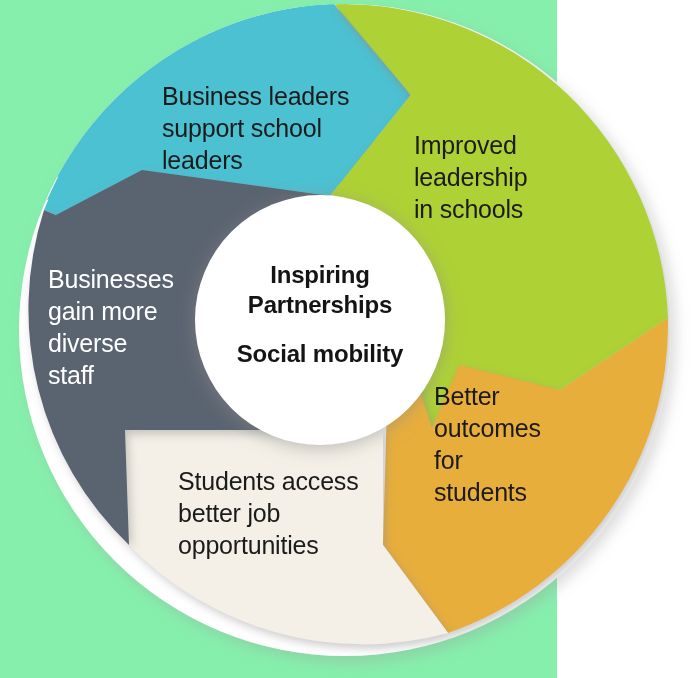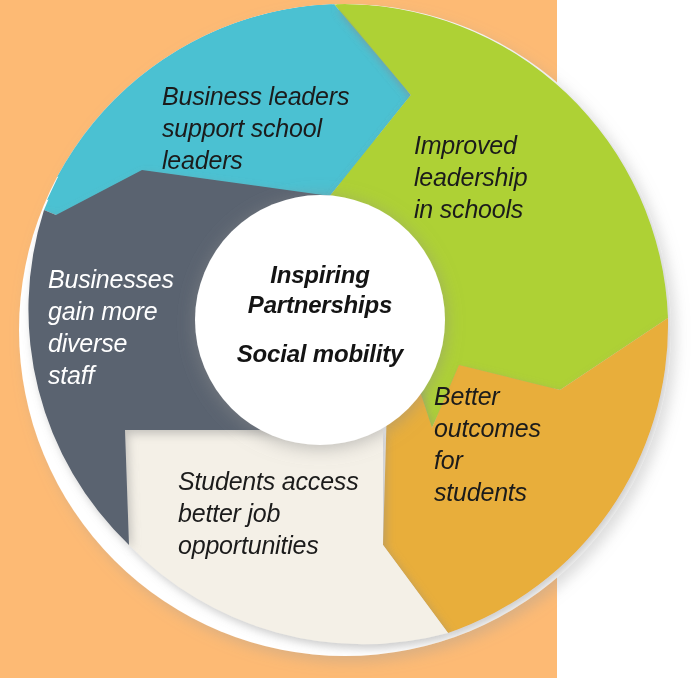--- a/index.html
+++ b/index.html
@@ -11,22 +11,21 @@
   body {
     width: 693px;
     height: 678px;
     overflow: hidden;
     font-family: "Liberation Sans", sans-serif;
   }
   #diagram-root {
     position: relative;
     width: 557px;
     height: 678px;
-    background: #fdba74;
-    font-style: italic;
+    background: #86efac;
   }
   svg.cycle-svg {
     display: block;
     width: 693px;
     height: 678px;
   }
   .seg-label {
     font-family: "Liberation Sans", sans-serif;
     font-size: 25px;
     font-weight: 400;

